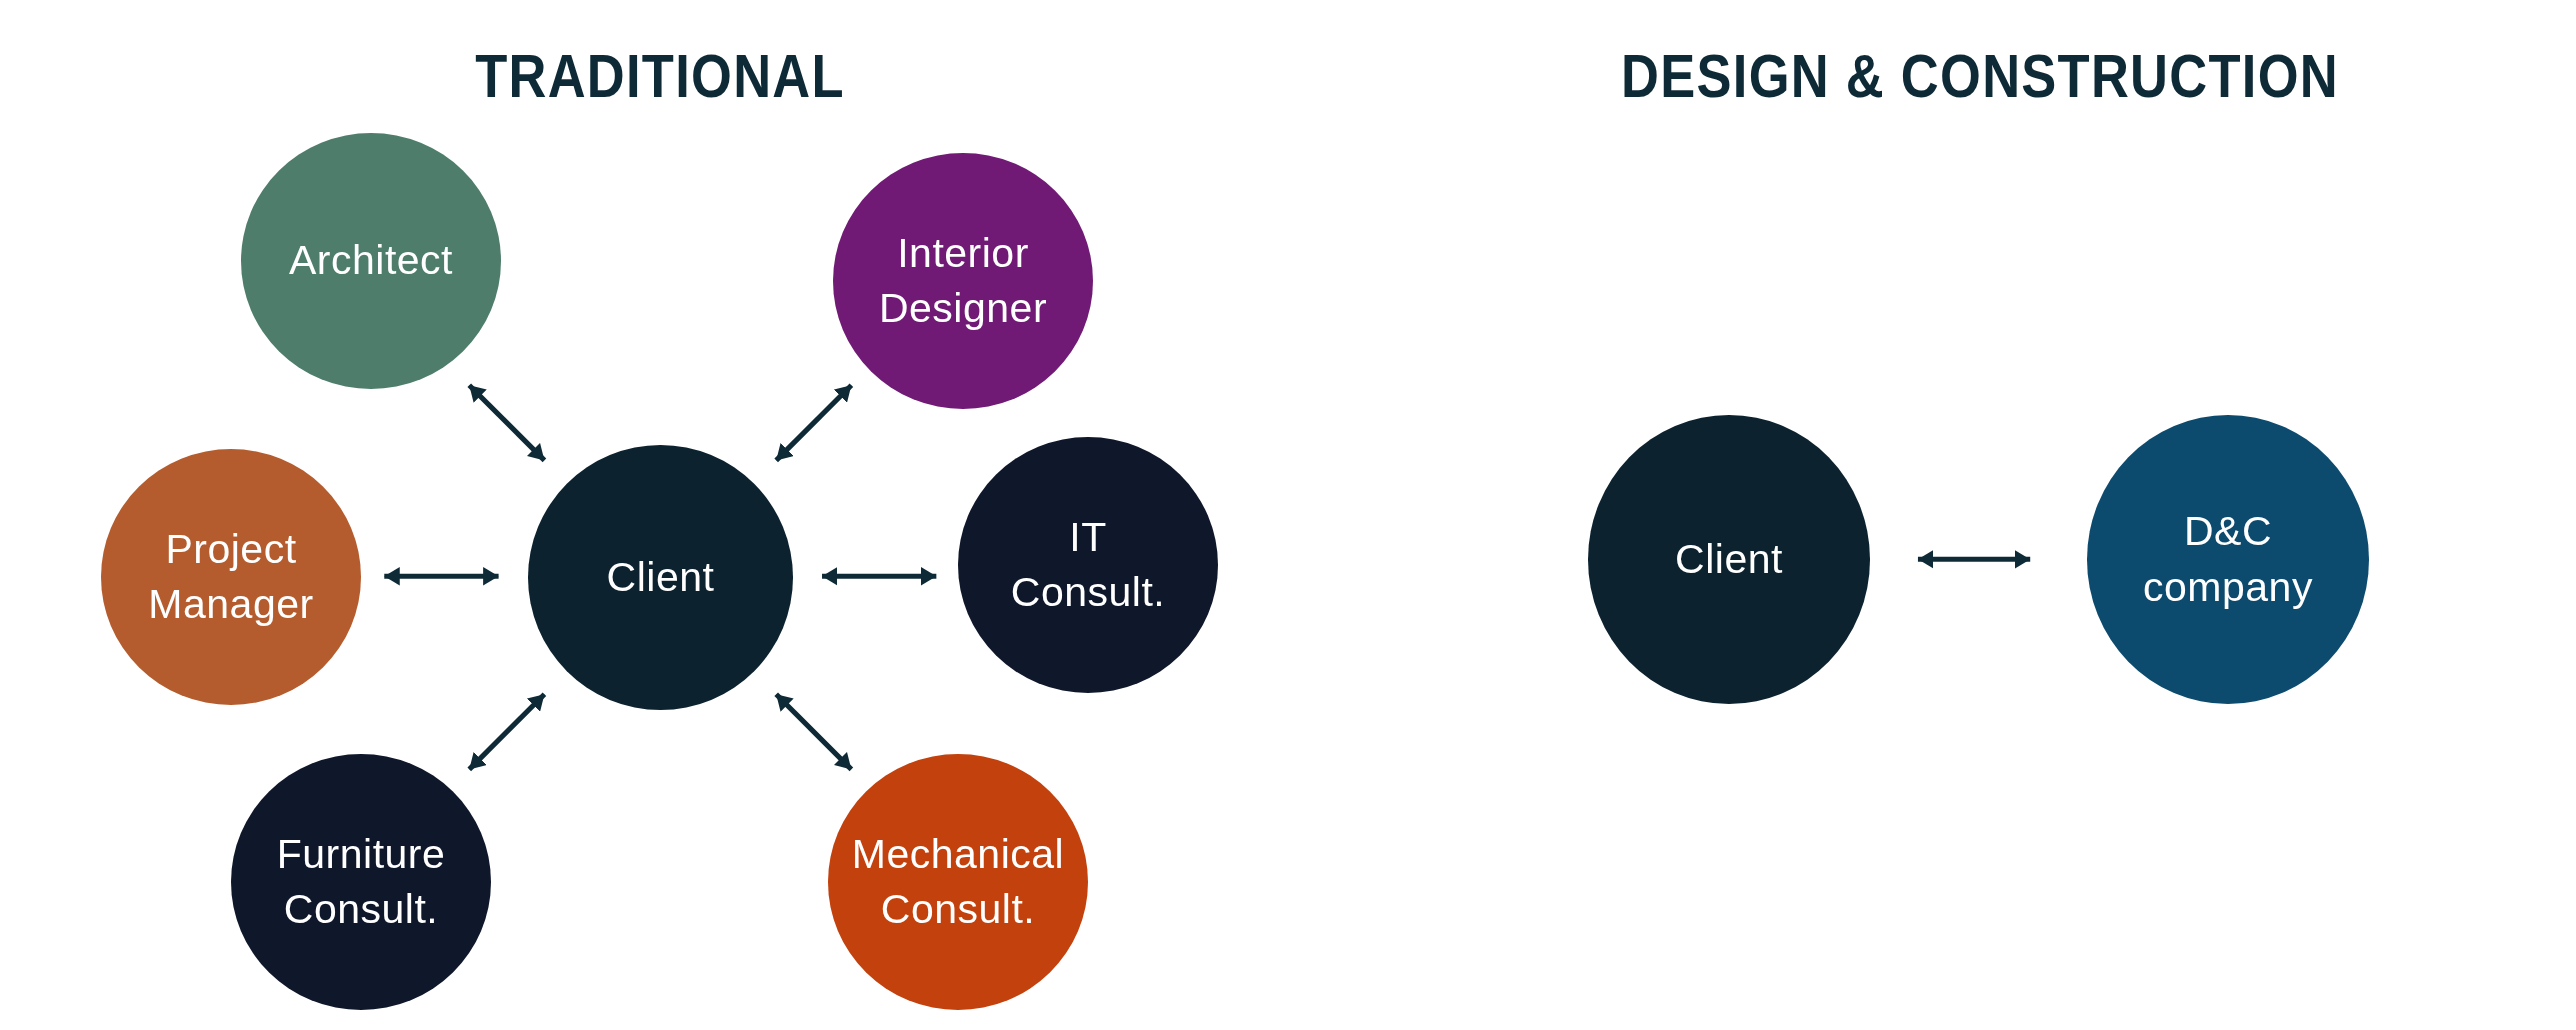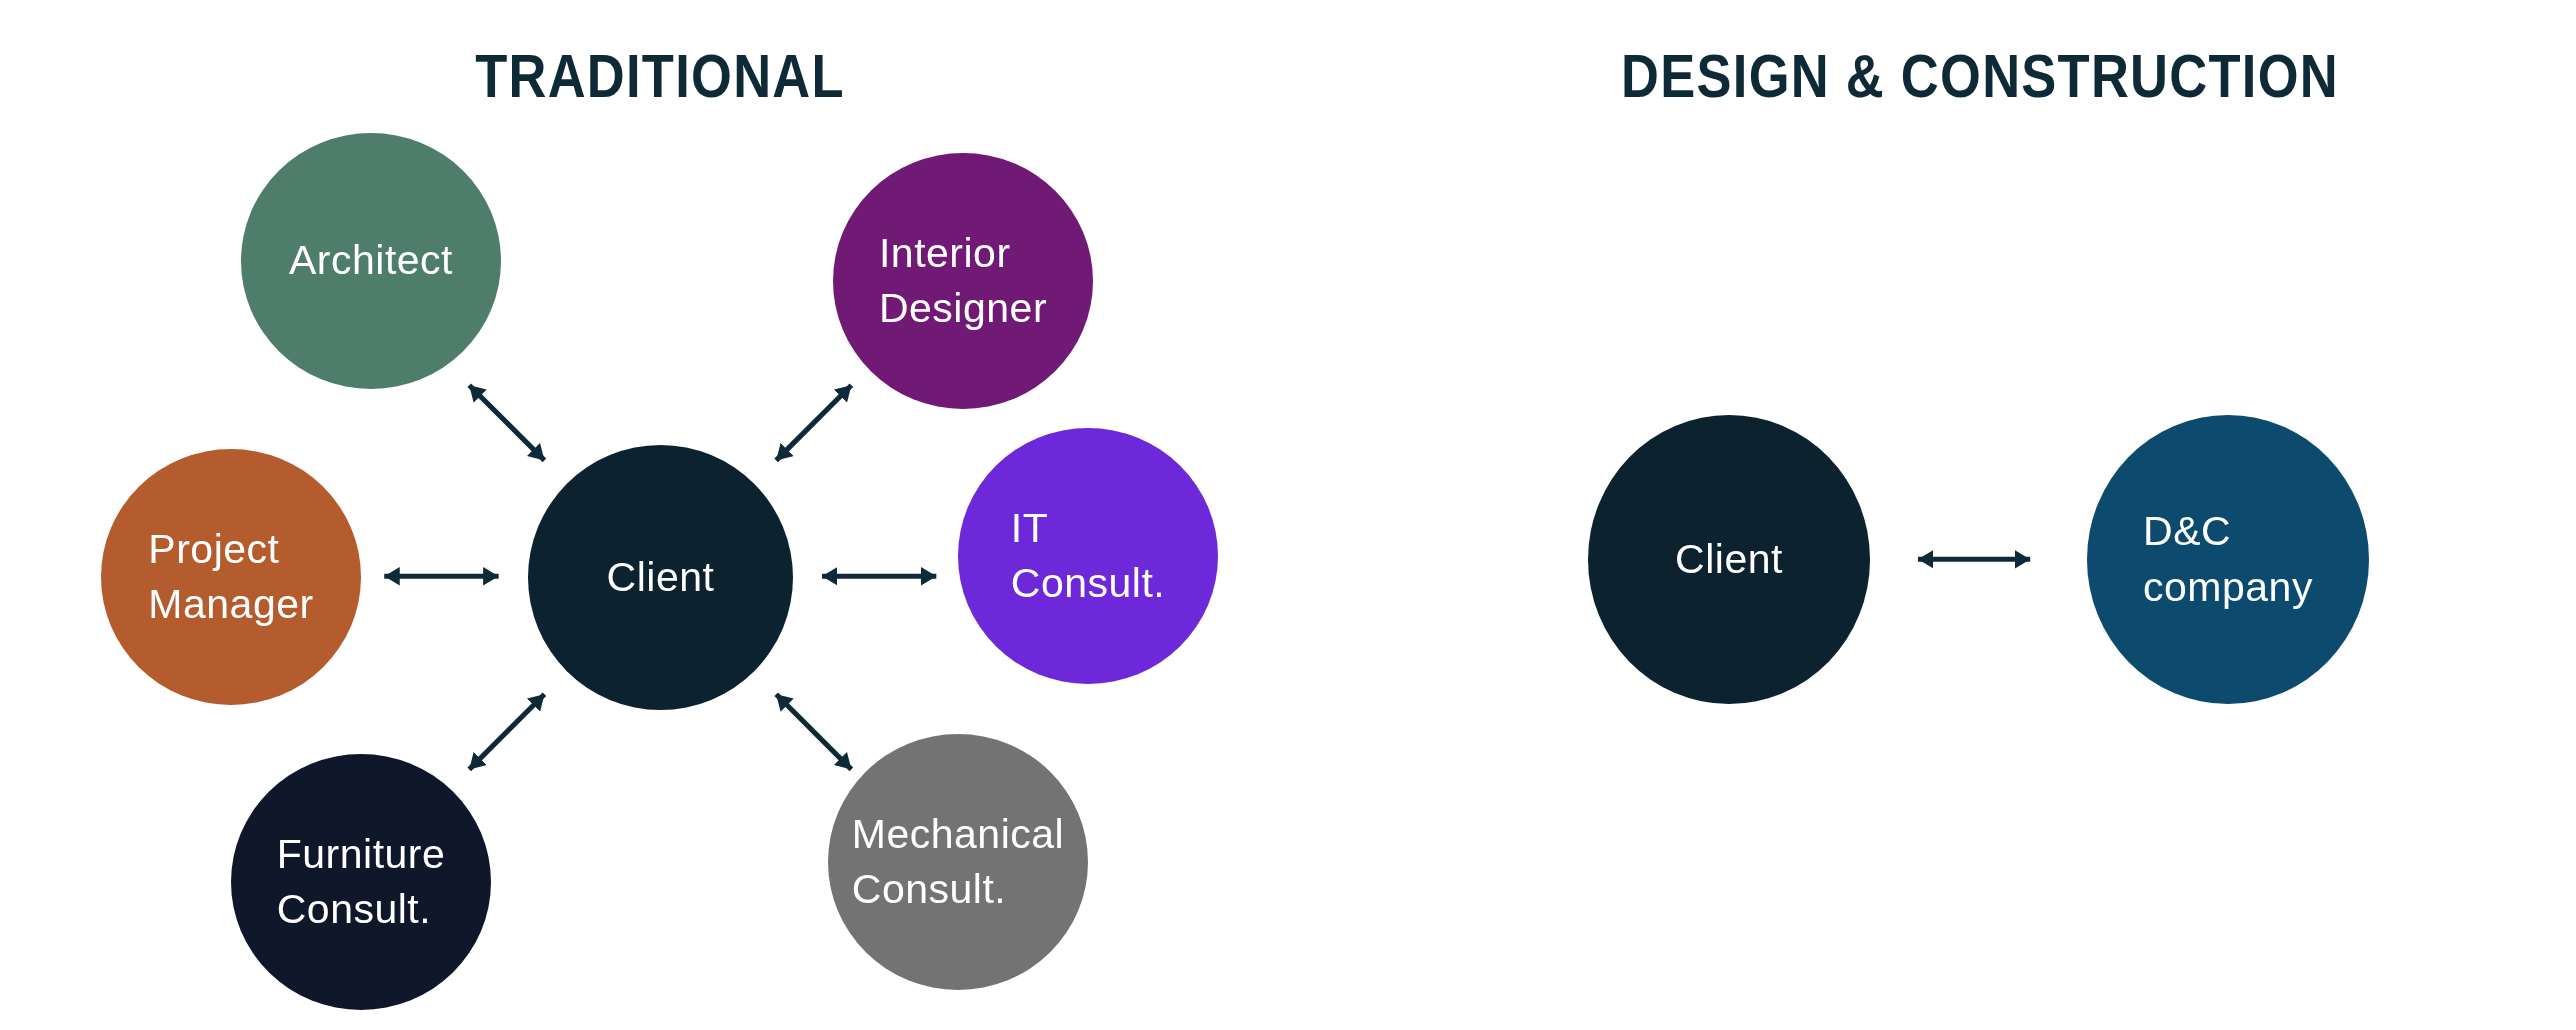--- a/index.html
+++ b/index.html
@@ -27,38 +27,38 @@
   }
   #title-traditional { left: 660px; }
   #title-dc          { left: 1980px; }
 
   .node {
     position: absolute;
     border-radius: 50%;
     display: flex;
     align-items: center;
     justify-content: center;
-    text-align: left;
+    text-align: center;
     color: #ffffff;
   }
   .node .label {
     white-space: pre-line;
     font-size: 41px;
     font-weight: 400;
     line-height: 1.35;
     letter-spacing: 0.5px;
   }
   
   .satellite { width: 260px; height: 256px; }
   #node-architect   { left: 241px;  top: 133px;  background: #4e7d6b; }
   #node-interior    { left: 833px; top: 153px;  background: #701a75; }
   #node-pm          { left: 101px;  top: 449px;  background: #b45c2d; }
-  #node-it          { left: 958px; top: 428px;  background: #6d28d9; }
+  #node-it          { left: 958px; top: 437px;  background: #0f172a; }
   #node-furniture   { left: 231px;  top: 754px; background: #0f172a; }
-  #node-mechanical  { left: 828px; top: 734px; background: #737373; }
+  #node-mechanical  { left: 828px; top: 754px; background: #c2410c; }
   #node-client-left {
     left: 528px; top: 445px;
     width: 265px; height: 265px;
     background: #0c222f;
   }
   
   #node-client-right {
     left: 1588px; top: 415px;
     width: 282px; height: 289px;
     background: #0c222f;

